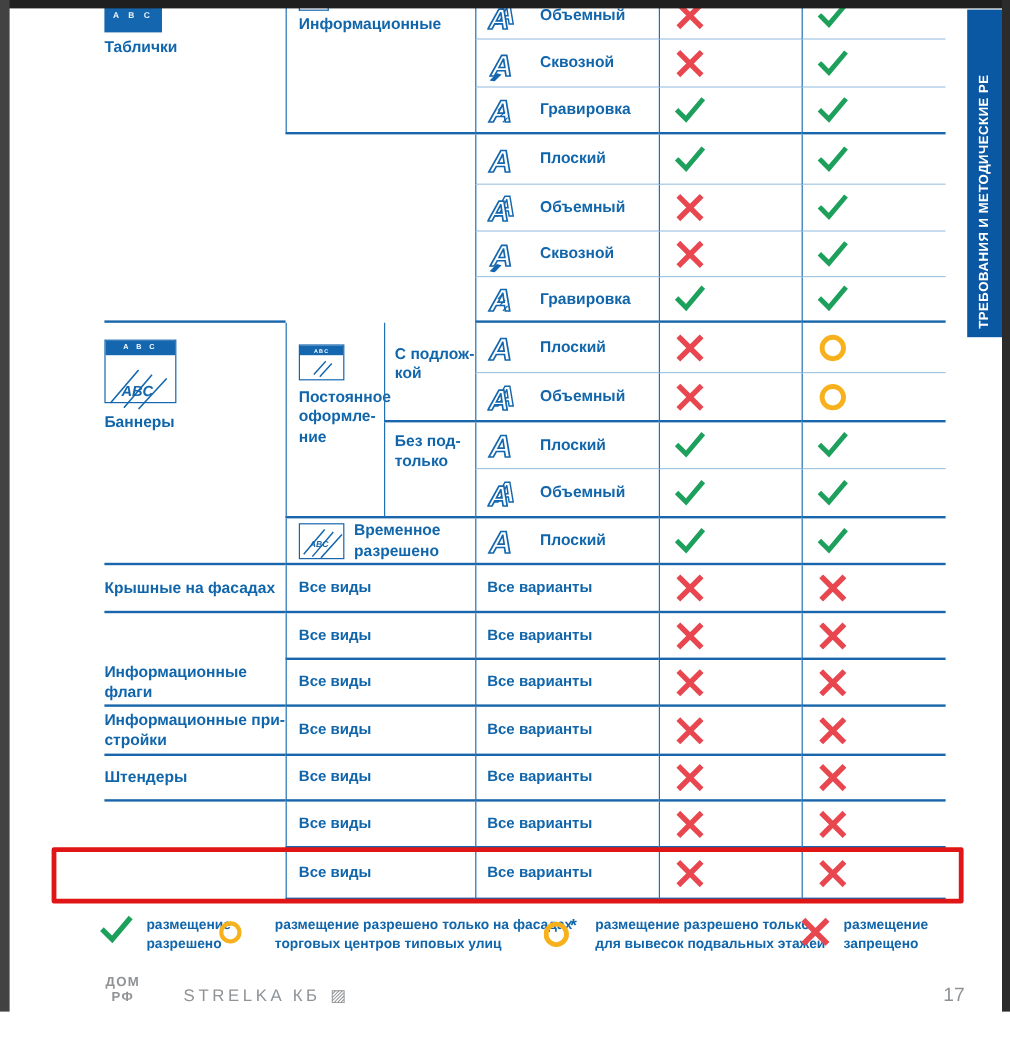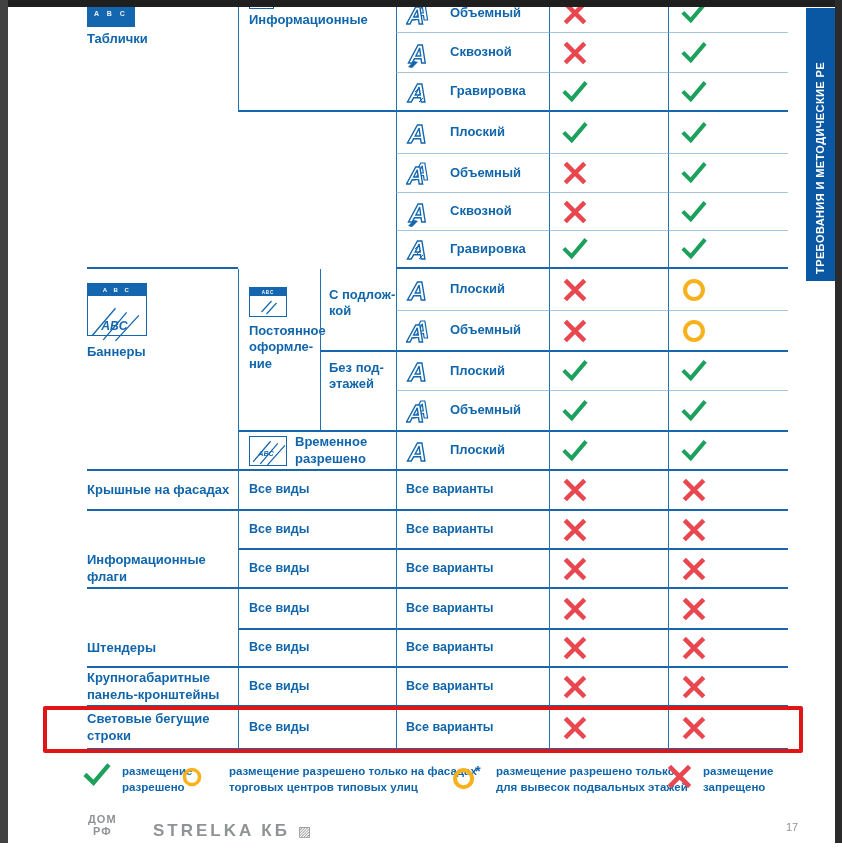--- a/index.html
+++ b/index.html
@@ -48,23 +48,23 @@
   .vitr-head{height:12px;background:#1467ae;display:flex;align-items:center;justify-content:center;
              color:#fff;font-size:6px;font-weight:bold;letter-spacing:2.5px}
   .mini-icon{width:38px;height:30px;border:1.5px solid #1467ae;box-sizing:border-box;flex:none}
   .mini-head{height:8px;background:#1467ae;display:flex;align-items:center;justify-content:center;
              color:#fff;font-size:4.5px;font-weight:bold;letter-spacing:1px}
   
   #highlight{left:43px;top:706px;width:760px;height:47px;border:4px solid #e01515;
              box-sizing:border-box;border-radius:2px;z-index:20;background:transparent}
   
   .lg-txt{font-size:11.5px;line-height:1.35}
-  #footer-brand{letter-spacing:3px;color:#8f9396;font-weight:bold;font-size:17px}
+  #footer-brand{letter-spacing:3px;color:#8f9396;font-weight:normal;font-size:14px}
   #footer-hatch{color:#8f9396;font-size:14px;margin-left:8px;letter-spacing:0}
-  #page-num{color:#8f9396;font-size:11px}
+  #page-num{color:#8f9396;font-size:16px}
   #logo{color:#8f9396;font-weight:bold;font-size:11px;line-height:1.05;letter-spacing:1px;text-align:center}
   svg.fit{width:100%;height:100%;display:block}
 </style>
 </head>
 <body>
 
 <svg width="0" height="0" style="position:absolute" aria-hidden="true">
   <defs>
     <symbol id="i-check" viewBox="0 0 32 32">
       <path d="M4 17 L12 25 L28 6" fill="none" stroke="#1ca05c" stroke-width="5" stroke-linecap="square"></path>
@@ -288,21 +288,21 @@
         </svg></span>
     </div>
   <div class="cell bl hd trow" style="grid-area:9/6/10/7">
     <span class="st-ic"><svg viewBox="0 0 32 32" width="100%" height="100%" preserveAspectRatio="xMinYMid meet">
           <use href="#i-ring"></use>
         </svg></span>
     </div>
 
   <div class="cell bl hd" style="grid-area:10/3/12/4;padding:8px 0 0 8px">
     <div class="blue pre">Без под-
-этажей</div>
+только</div>
   </div>
 
   <div class="cell bl hl trow" style="grid-area:10/4/11/5">
     <span class="ty-ic"><svg viewBox="0 0 26 30" width="100%" height="100%" preserveAspectRatio="xMinYMid meet">
           <use href="#i-a-flat"></use>
         </svg></span>
     <span class="blue ty-lb">Плоский</span>
     </div>
   <div class="cell bl hl trow" style="grid-area:10/5/11/6">
     <span class="st-ic"><svg viewBox="0 0 32 32" width="100%" height="100%" preserveAspectRatio="xMinYMid meet">
@@ -410,20 +410,24 @@
     <span class="st-ic"><svg viewBox="0 0 32 32" width="100%" height="100%" preserveAspectRatio="xMinYMid meet">
           <use href="#i-cross"></use>
         </svg></span>
     </div>
   <div class="cell bl hd trow" style="grid-area:15/6/16/7">
     <span class="st-ic"><svg viewBox="0 0 32 32" width="100%" height="100%" preserveAspectRatio="xMinYMid meet">
           <use href="#i-cross"></use>
         </svg></span>
     </div>
 
+  <div class="cell hd ccol" style="grid-area:16/1/17/2">
+    <div class="blue pre">Информационные при-
+стройки</div>
+    </div>
   <div class="cell bl hd trow" style="grid-area:16/2/17/4">
     <span class="blue sm" style="margin-left:10px">Все виды</span>
     </div>
   <div class="cell bl hd trow" style="grid-area:16/4/17/5">
     <span class="blue sm" style="margin-left:9px">Все варианты</span>
     </div>
   <div class="cell bl hd trow" style="grid-area:16/5/17/6">
     <span class="st-ic"><svg viewBox="0 0 32 32" width="100%" height="100%" preserveAspectRatio="xMinYMid meet">
           <use href="#i-cross"></use>
         </svg></span>
@@ -447,45 +451,37 @@
     <span class="st-ic"><svg viewBox="0 0 32 32" width="100%" height="100%" preserveAspectRatio="xMinYMid meet">
           <use href="#i-cross"></use>
         </svg></span>
     </div>
   <div class="cell bl hd trow" style="grid-area:17/6/18/7">
     <span class="st-ic"><svg viewBox="0 0 32 32" width="100%" height="100%" preserveAspectRatio="xMinYMid meet">
           <use href="#i-cross"></use>
         </svg></span>
     </div>
 
-  <div class="cell hd ccol" style="grid-area:18/1/19/2">
-    <div class="blue pre">Крупногабаритные
-панель-кронштейны</div>
-    </div>
   <div class="cell bl hd trow" style="grid-area:18/2/19/4">
     <span class="blue sm" style="margin-left:10px">Все виды</span>
     </div>
   <div class="cell bl hd trow" style="grid-area:18/4/19/5">
     <span class="blue sm" style="margin-left:9px">Все варианты</span>
     </div>
   <div class="cell bl hd trow" style="grid-area:18/5/19/6">
     <span class="st-ic"><svg viewBox="0 0 32 32" width="100%" height="100%" preserveAspectRatio="xMinYMid meet">
           <use href="#i-cross"></use>
         </svg></span>
     </div>
   <div class="cell bl hd trow" style="grid-area:18/6/19/7">
     <span class="st-ic"><svg viewBox="0 0 32 32" width="100%" height="100%" preserveAspectRatio="xMinYMid meet">
           <use href="#i-cross"></use>
         </svg></span>
     </div>
 
-  <div class="cell hd ccol" style="grid-area:19/1/20/2">
-    <div class="blue pre">Световые бегущие
-строки</div>
-    </div>
   <div class="cell bl hd trow" style="grid-area:19/2/20/4">
     <span class="blue sm" style="margin-left:10px">Все виды</span>
     </div>
   <div class="cell bl hd trow" style="grid-area:19/4/20/5">
     <span class="blue sm" style="margin-left:9px">Все варианты</span>
     </div>
   <div class="cell bl hd trow" style="grid-area:19/5/20/6">
     <span class="st-ic"><svg viewBox="0 0 32 32" width="100%" height="100%" preserveAspectRatio="xMinYMid meet">
           <use href="#i-cross"></use>
         </svg></span>

